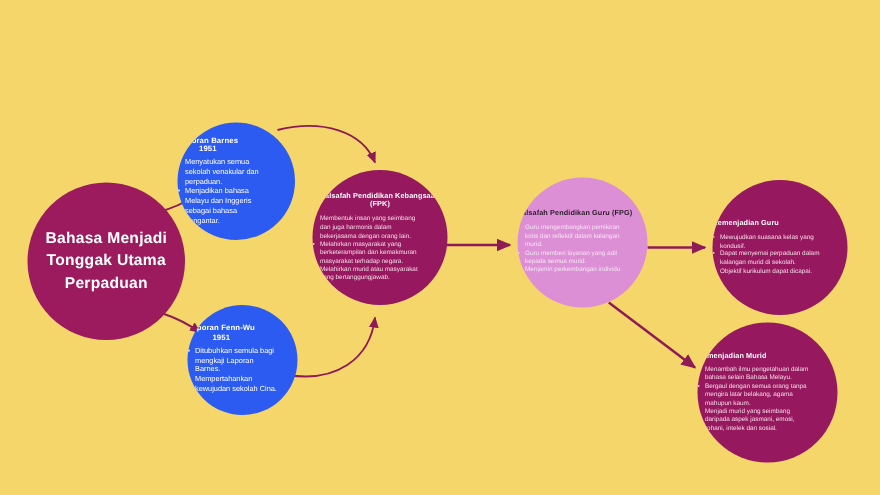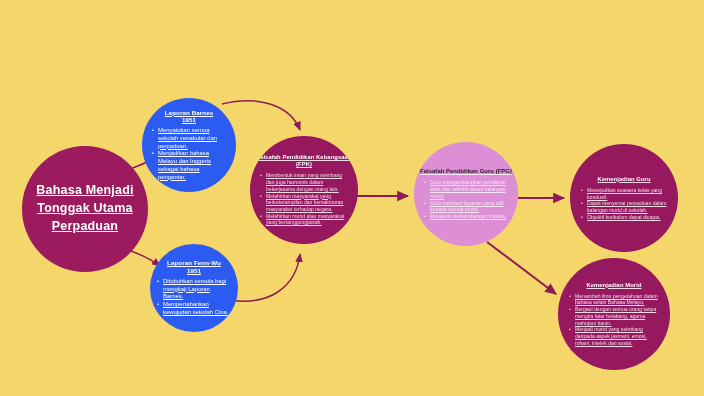--- a/index.html
+++ b/index.html
@@ -26,24 +26,23 @@
     width: 704px;
     height: 396px;
     pointer-events: none;
   }
   .node {
     position: absolute;
     border-radius: 50%;
     box-sizing: border-box;
     display: flex;
     flex-direction: column;
-    align-items: center;
+    align-items: flex-start;
     justify-content: center;
     overflow: hidden;
-    text-decoration: underline;
   }
   .node .n-title {
     font-weight: bold;
     text-align: center;
     line-height: 1.25;
     letter-spacing: 0.1px;
   }
   .node ul {
     list-style: none;
     margin: 0;

